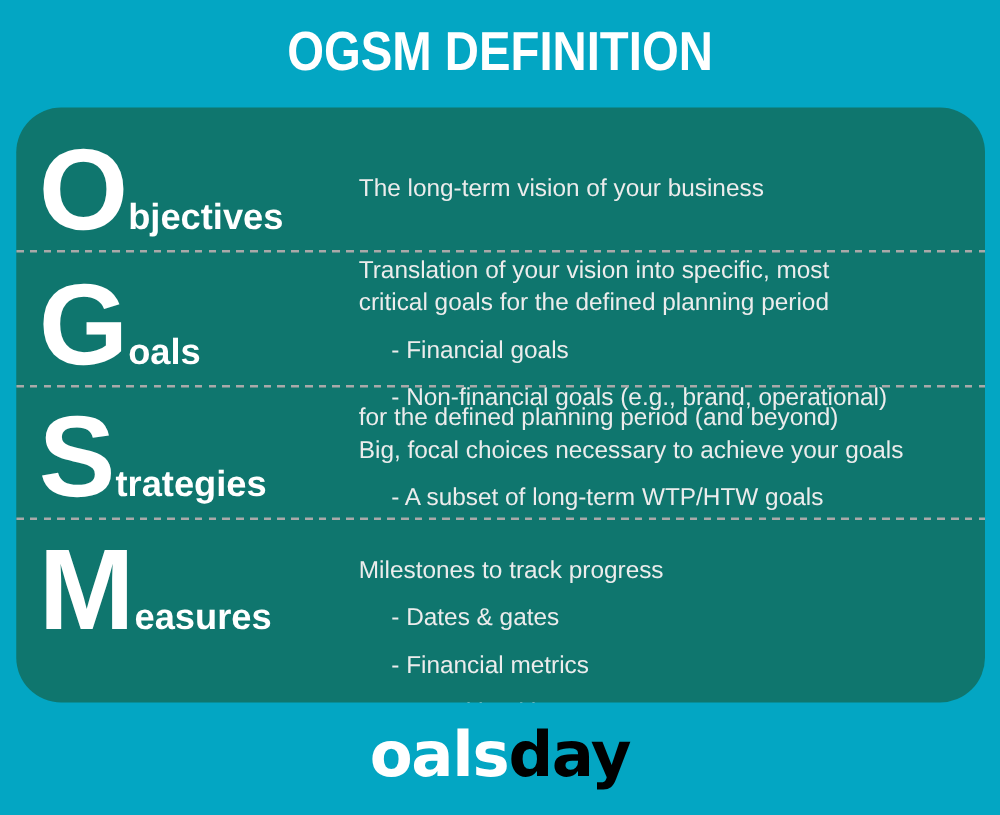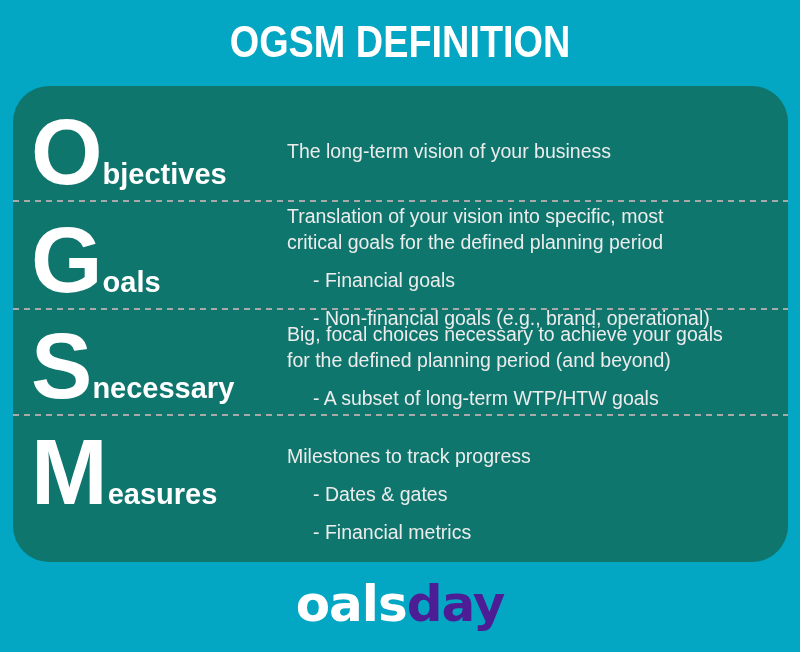--- a/index.html
+++ b/index.html
@@ -42,21 +42,21 @@
       font-size: 19.5px; line-height: 26px; white-space: nowrap;
     }
     .desc .line { display: block; }
     .desc .sub { display: block; padding-left: 26px; margin-top: 12px; }
     .logo {
       position: absolute; left: 0; top: 574px; width: 800px; text-align: center;
       font-family: "DejaVu Sans", sans-serif; font-weight: bold;
       font-size: 50px; line-height: 60px; letter-spacing: -1px;
     }
     .logo .a { color: #ffffff; }
-    .logo .b { color: #4c1d95; }
+    .logo .b { color: #000000; }
   </style>
 </head>
 <body>
 
 <div class="title">OGSM DEFINITION</div>
 
 <div class="card">
 
   <div class="term" style="top:20px;">
     <span class="big">O</span><span class="rest">bjectives</span>
@@ -73,25 +73,25 @@
   <div class="desc" style="top:117px;">
     <span class="line">Translation of your vision into specific, most</span>
     <span class="line">critical goals for the defined planning period</span>
     <span class="sub">- Financial goals</span>
     <span class="sub">- Non-financial goals (e.g., brand, operational)</span>
   </div>
 
   <div class="divider" style="top:222px;"></div>
 
   <div class="term" style="top:234px;">
-    <span class="big">S</span><span class="rest">necessary</span>
+    <span class="big">S</span><span class="rest">trategies</span>
   </div>
   <div class="desc" style="top:235px;">
+    <span class="line">for the defined planning period (and beyond)</span>
     <span class="line">Big, focal choices necessary to achieve your goals</span>
-    <span class="line">for the defined planning period (and beyond)</span>
     <span class="sub">- A subset of long-term WTP/HTW goals</span>
   </div>
 
   <div class="divider" style="top:328px;"></div>
 
   <div class="term" style="top:340px;">
     <span class="big">M</span><span class="rest">easures</span>
   </div>
   <div class="desc" style="top:357px;">
     <span class="line">Milestones to track progress</span>

